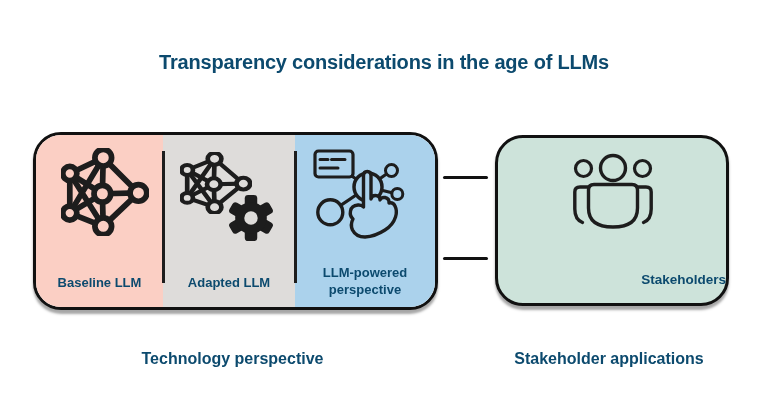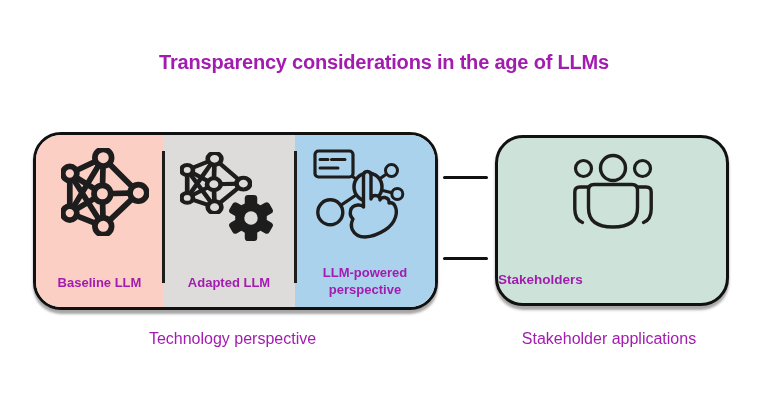--- a/index.html
+++ b/index.html
@@ -1,18 +1,18 @@
 <!DOCTYPE html>
 <html><head>
 <meta charset="utf-8">
 <style>
   html,body { margin:0; padding:0; background:#ffffff; }
   .stage {
     position:relative; width:768px; height:401px; background:#fff;
-    font-family:"Liberation Sans", sans-serif; color:#a21caf; overflow:hidden;
+    font-family:"Liberation Sans", sans-serif; color:#0c4a6e; overflow:hidden;
   }
   .title {
     position:absolute; top:51px; left:0; width:768px; text-align:center;
     font-size:20px; font-weight:bold; letter-spacing:-0.2px;
   }
   
   .tech-box {
     position:absolute; left:33px; top:132px; width:399px; height:172px;
     border:3.5px solid #111; border-radius:28px; overflow:hidden;
     display:flex; box-shadow:0 3.5px 2.5px rgba(0,0,0,0.35); background:#fff;
@@ -32,34 +32,34 @@
   }
   .sec-3 .sec-label { bottom:8px; padding:0 12px; }
   .icon-abs { position:absolute; display:block; }
   
   .stake-box {
     position:absolute; left:495px; top:135px; width:228px; height:165px;
     border:3.5px solid #111; border-radius:28px;
     box-shadow:0 3.5px 2.5px rgba(0,0,0,0.35);
   }
   .stake-label {
-    position:absolute; bottom:16px; left:0; right:0; text-align:left;
+    position:absolute; bottom:16px; left:0; right:0; text-align:right;
     font-weight:bold; font-size:13.5px;
   }
   
   .connector {
     position:absolute; left:443px; width:45px; height:3px;
     background:#111; border-radius:2px;
   }
   .c-top { top:176px; }
   .c-bot { top:257px; }
   
   .caption {
-    position:absolute; top:330px; text-align:center;
-    font-weight:normal; font-size:16px;
+    position:absolute; top:350px; text-align:center;
+    font-weight:bold; font-size:16px;
   }
   .caption-tech  { left:33px;  width:399px; }
   .caption-stake { left:495px; width:228px; }
   
   svg { display:block; }
   .stroke-line { stroke:#1d1d1d; fill:none; stroke-linecap:round; }
   .nf   { fill:var(--bg,#fff); stroke:#1d1d1d; stroke-width:6.5; }
   .bgf  { fill:var(--bg,#fff); stroke:#1d1d1d; stroke-linejoin:round; stroke-linecap:round; }
   .ink  { fill:#1d1d1d; }
   .hole { fill:var(--bg,#fff); }

